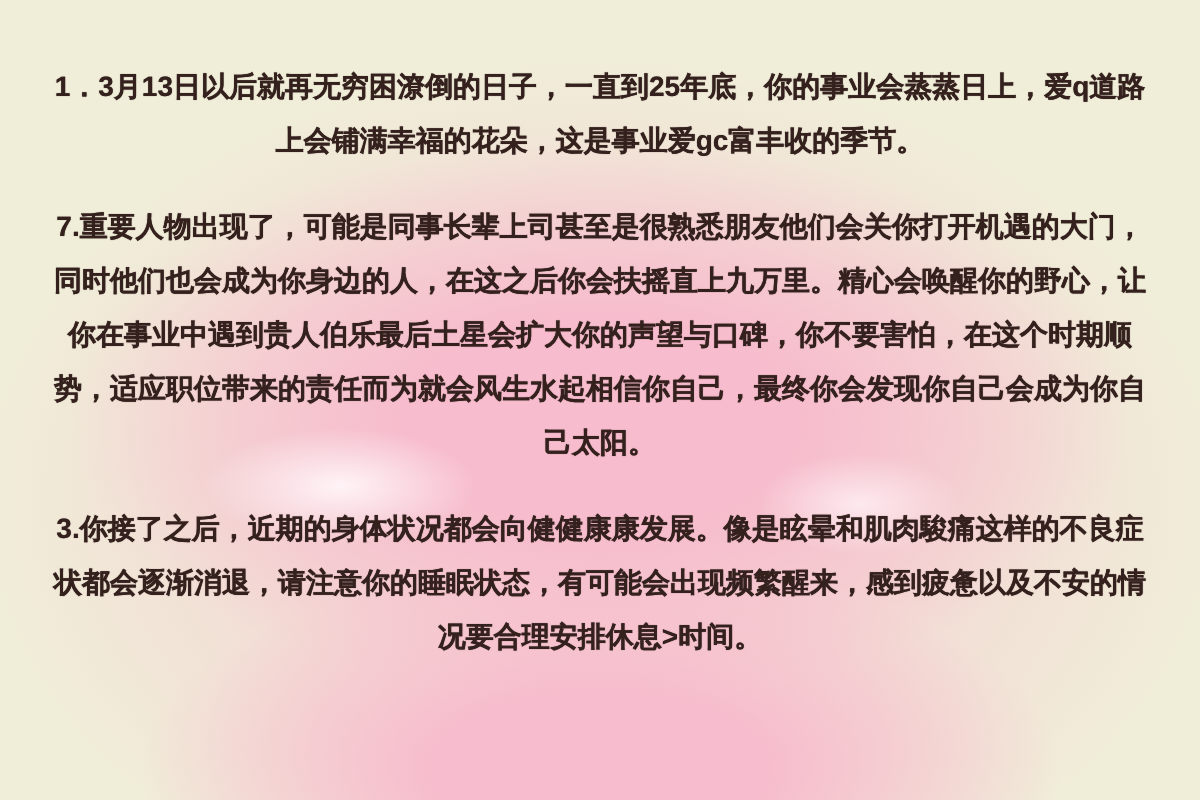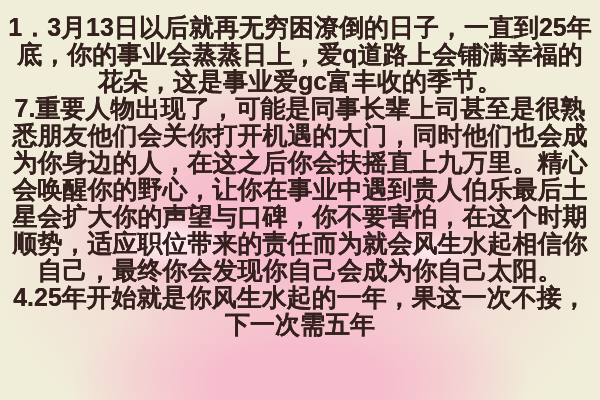--- a/index.html
+++ b/index.html
@@ -18,28 +18,28 @@
       radial-gradient(ellipse 95px 40px at 170px 243px, rgba(255,246,249,0.95), rgba(255,246,249,0) 72%),
       radial-gradient(ellipse 70px 35px at 430px 252px, rgba(255,242,246,0.8), rgba(255,242,246,0) 72%),
       radial-gradient(ellipse 265px 140px at 300px 210px, #f7bccd 35%, rgba(247,188,205,0) 100%),
       radial-gradient(ellipse 230px 105px at 300px 385px, #f7bccd 35%, rgba(247,188,205,0) 100%),
       radial-gradient(ellipse 330px 235px at 300px 250px, rgba(247,188,205,0.78), rgba(247,188,205,0) 96%);
     font-family: "Liberation Sans", "DejaVu Sans", sans-serif;
     font-weight: bold;
     color: #34211e;
   }
   .para {
-    margin: 0;
+    margin: 16px;
     text-align: center;
-    font-size: 25px;
+    font-size: 14px;
     line-height: 27px;
     letter-spacing: 0px;
     text-shadow: 0 0 0.4px #34211e;
   }
 </style>
 </head>
 <body>
 
 <div class="page">
   <p class="para">1．3月13日以后就再无穷困潦倒的日子，一直到25年底，你的事业会蒸蒸日上，爱q道路上会铺满幸福的花朵，这是事业爱gc富丰收的季节。</p>
   <p class="para">7.重要人物出现了，可能是同事长辈上司甚至是很熟悉朋友他们会关你打开机遇的大门，同时他们也会成为你身边的人，在这之后你会扶摇直上九万里。精心会唤醒你的野心，让你在事业中遇到贵人伯乐最后土星会扩大你的声望与口碑，你不要害怕，在这个时期顺势，适应职位带来的责任而为就会风生水起相信你自己，最终你会发现你自己会成为你自己太阳。</p>
-  <p class="para">4.25年开始就是你风生水起的一年，果这一次不接，下一次需五年</p>
+  <p class="para">3.你接了之后，近期的身体状况都会向健健康康发展。像是眩晕和肌肉駿痛这样的不良症状都会逐渐消退，请注意你的睡眠状态，有可能会出现频繁醒来，感到疲惫以及不安的情况要合理安排休息&gt;时间。</p>
 </div>
 
 </body></html>

